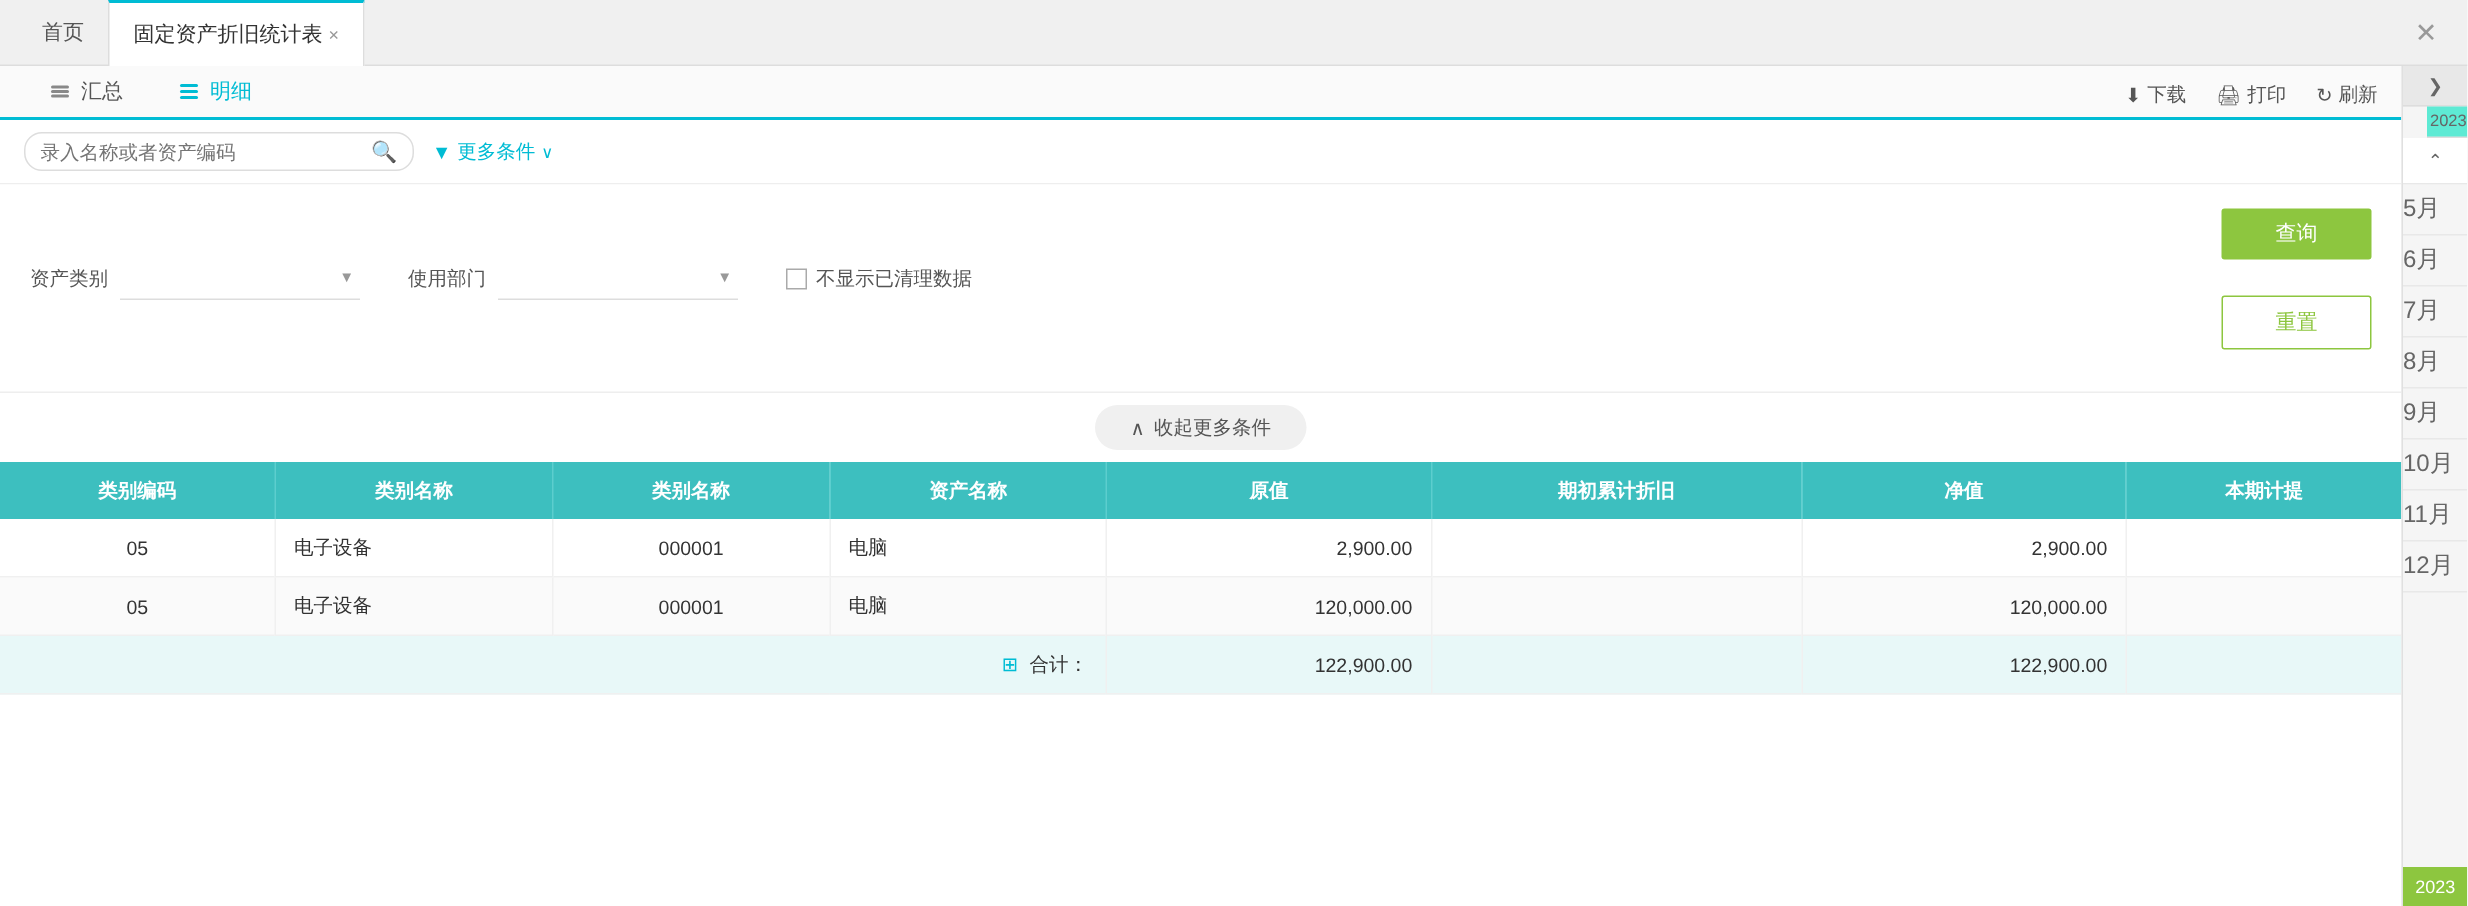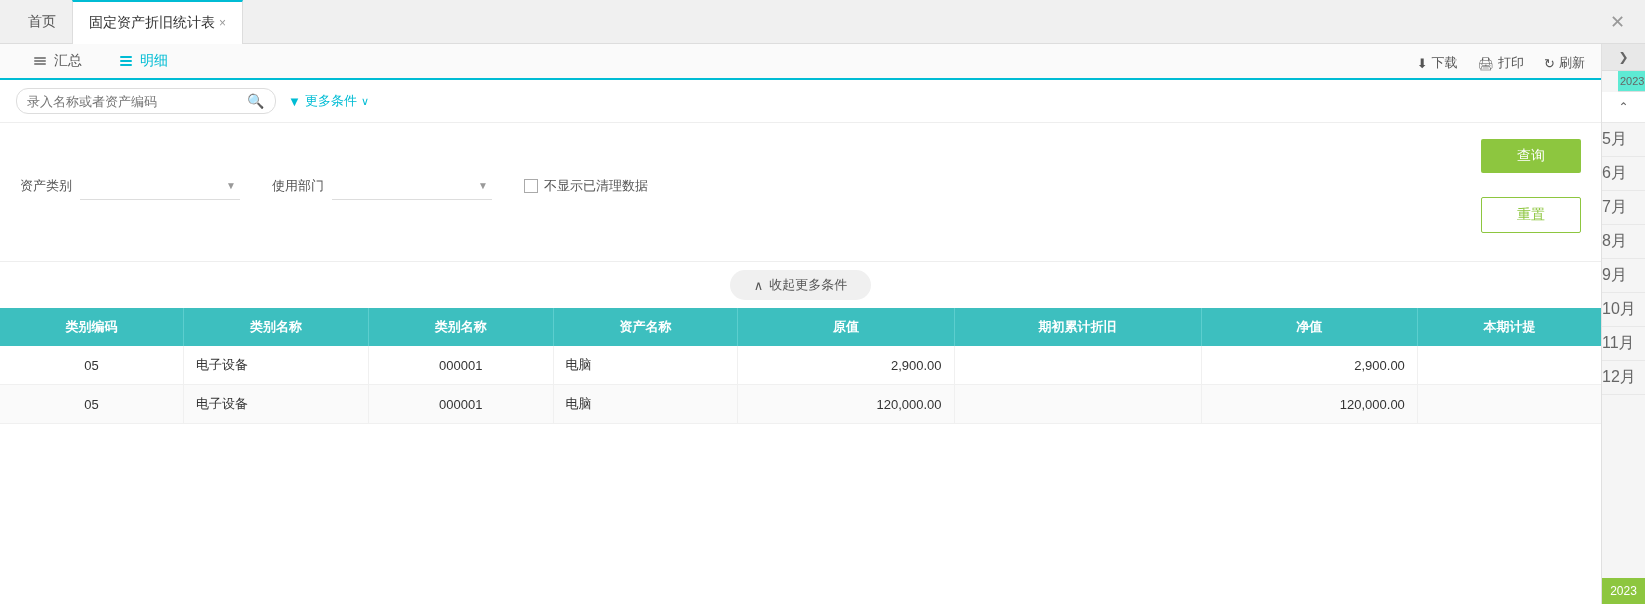--- a/index.html
+++ b/index.html
@@ -455,20 +455,30 @@
             <tr>
       <td>05</td>
       <td style="text-align:left;">电子设备</td>
       <td>000001</td>
       <td style="text-align:left;">电脑</td>
       <td style="text-align:right;">120,000.00</td>
       <td></td>
       <td style="text-align:right;">120,000.00</td>
       <td></td>
     </tr>
+            <tr class="total-row">
+    <td colspan="4" style="text-align:right;">
+      <span style="color:#00bcd4; margin-right:4px;">⊞</span>
+      <span>合计：</span>
+    </td>
+    <td style="text-align:right;">122,900.00</td>
+    <td></td>
+    <td style="text-align:right;">122,900.00</td>
+    <td></td>
+  </tr>
           </tbody>
       </table>
     </div>
 
   </div>
 
   <div class="right-sidebar">
 
     <div style="width:100%; display:flex; align-items:center; justify-content:center; padding:6px 0; background:#e8e8e8; cursor:pointer; border-bottom:1px solid #ddd;">
       <span style="font-size:12px; color:#666;">❯</span>

